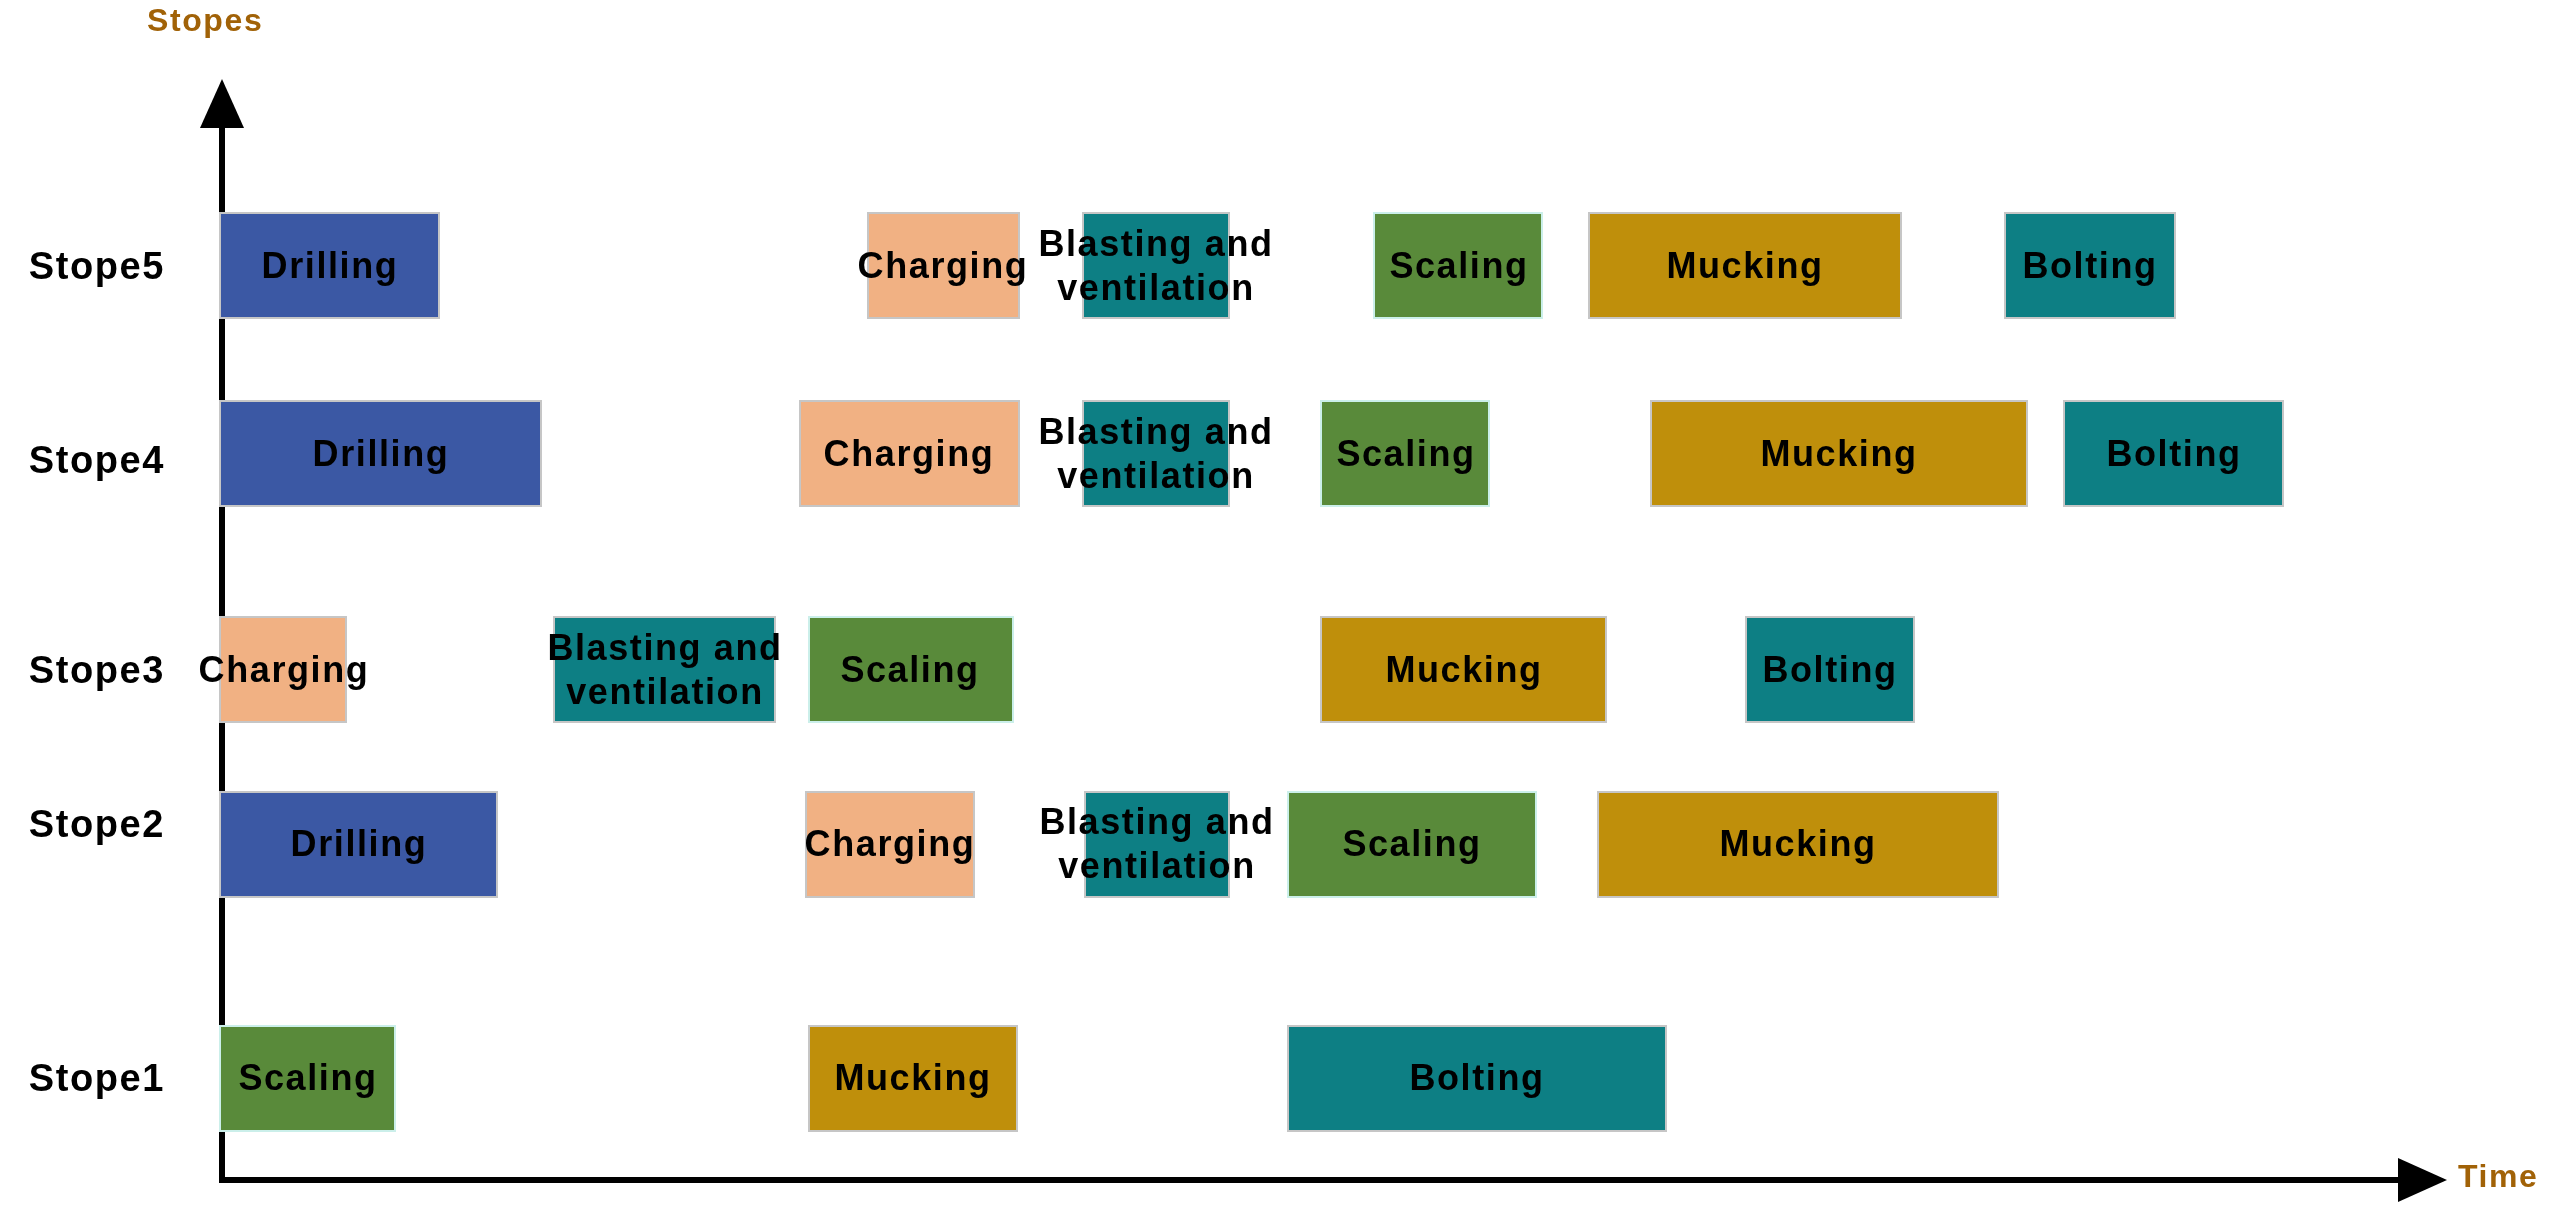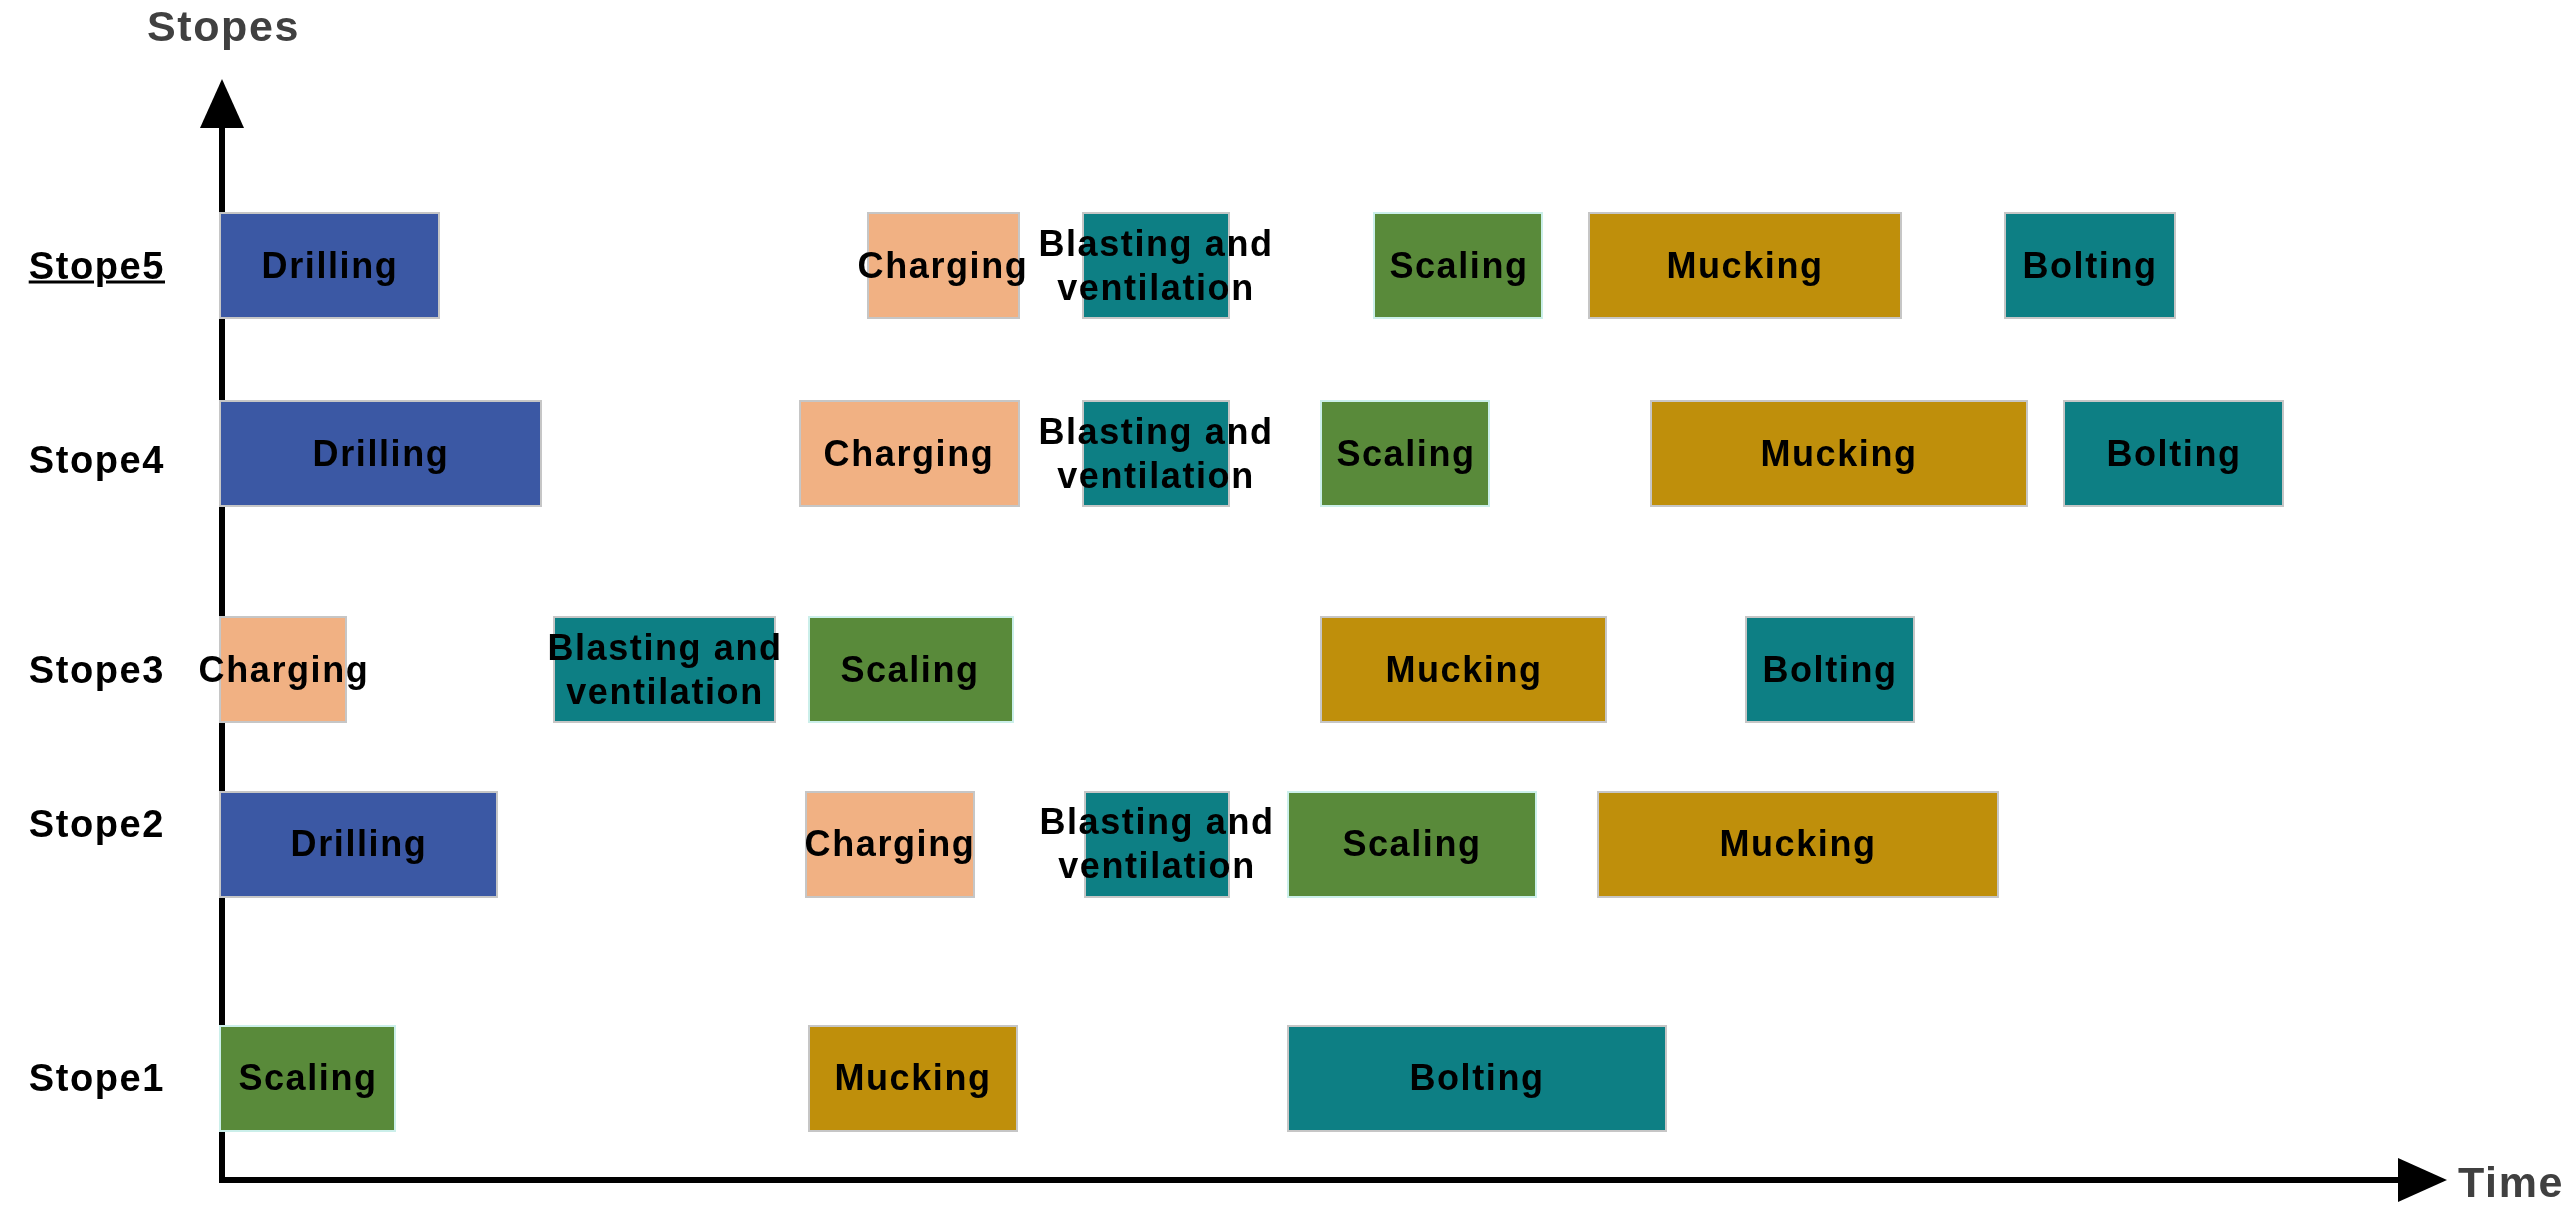--- a/index.html
+++ b/index.html
@@ -17,21 +17,21 @@
     position:absolute;left:200px;top:79px;width:0;height:0;z-index:1;
     border-left:22px solid transparent;border-right:22px solid transparent;
     border-bottom:49px solid #000000;
   }
   .x-arrowhead{
     position:absolute;left:2398px;top:1158px;width:0;height:0;z-index:1;
     border-top:22px solid transparent;border-bottom:22px solid transparent;
     border-left:49px solid #000000;
   }
   .axis-title{
-    position:absolute;color:#404040;font-weight:bold;font-size:43px;
+    position:absolute;color:#a16207;font-weight:bold;font-size:32px;
     letter-spacing:1.6px;white-space:nowrap;z-index:4;
   }
   .stopes-title{left:147px;top:1.6px;}
   .time-title{left:2458px;top:1158px;}
   .row-label{
     position:absolute;left:0;width:165px;text-align:right;
     color:#000000;font-weight:bold;font-size:38px;letter-spacing:1.6px;
     transform:translateY(-50%);white-space:nowrap;z-index:4;
   }
   .task-bar{
@@ -54,21 +54,21 @@
   <div class="y-arrowhead"></div>
   <div class="axis-line y-axis-line"></div>
 
   <div class="axis-line x-axis-line"></div>
   <div class="x-arrowhead"></div>
 
   <div class="axis-title time-title">Time</div>
 
   <div id="gantt-plot"></div>
 
-<div class="row-label" style="top: 266px; text-decoration: underline;">Stope5</div>
+<div class="row-label" style="top: 266px;">Stope5</div>
     <div class="task-bar" style="left: 219px; top: 212px; width: 221px; background: rgb(59, 88, 164);"></div>
     <div class="task-label" style="left: 330px; top: 266px;">
       <div>Drilling</div>
     </div>
     <div class="task-bar" style="left: 867px; top: 212px; width: 153px; background: rgb(241, 177, 131);"></div>
     <div class="task-label" style="left: 943px; top: 266px;">
       <div>Charging</div>
     </div>
     <div class="task-bar" style="left: 1082px; top: 212px; width: 148px; background: rgb(13, 127, 132);"></div>
     <div class="task-label" style="left: 1156px; top: 266px;">

